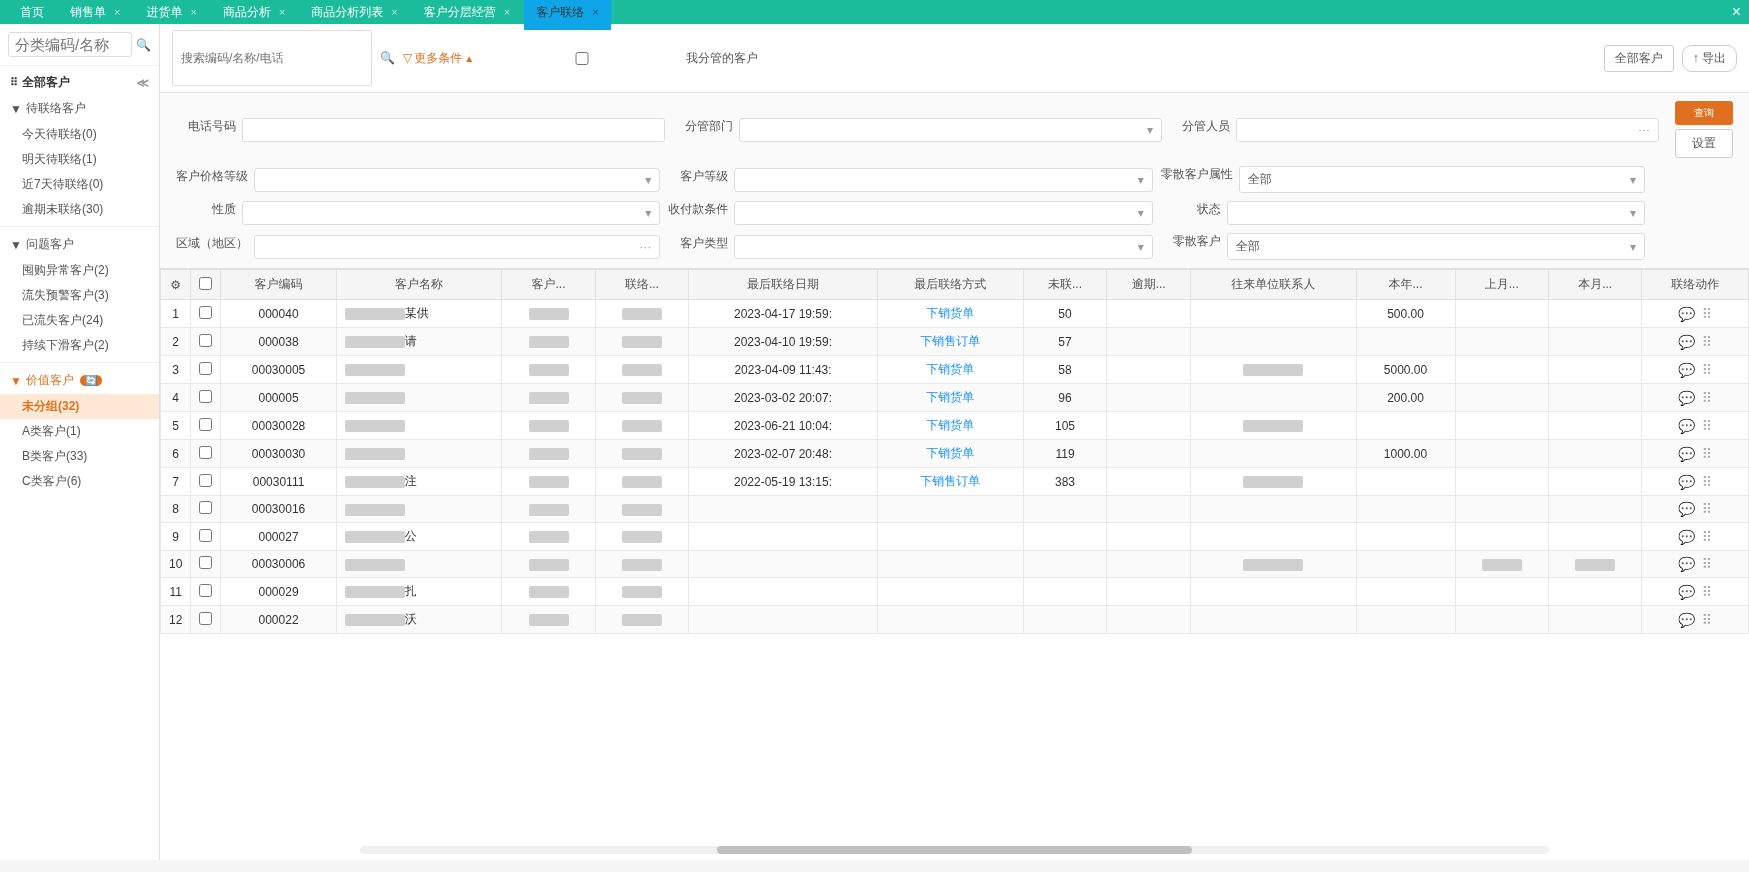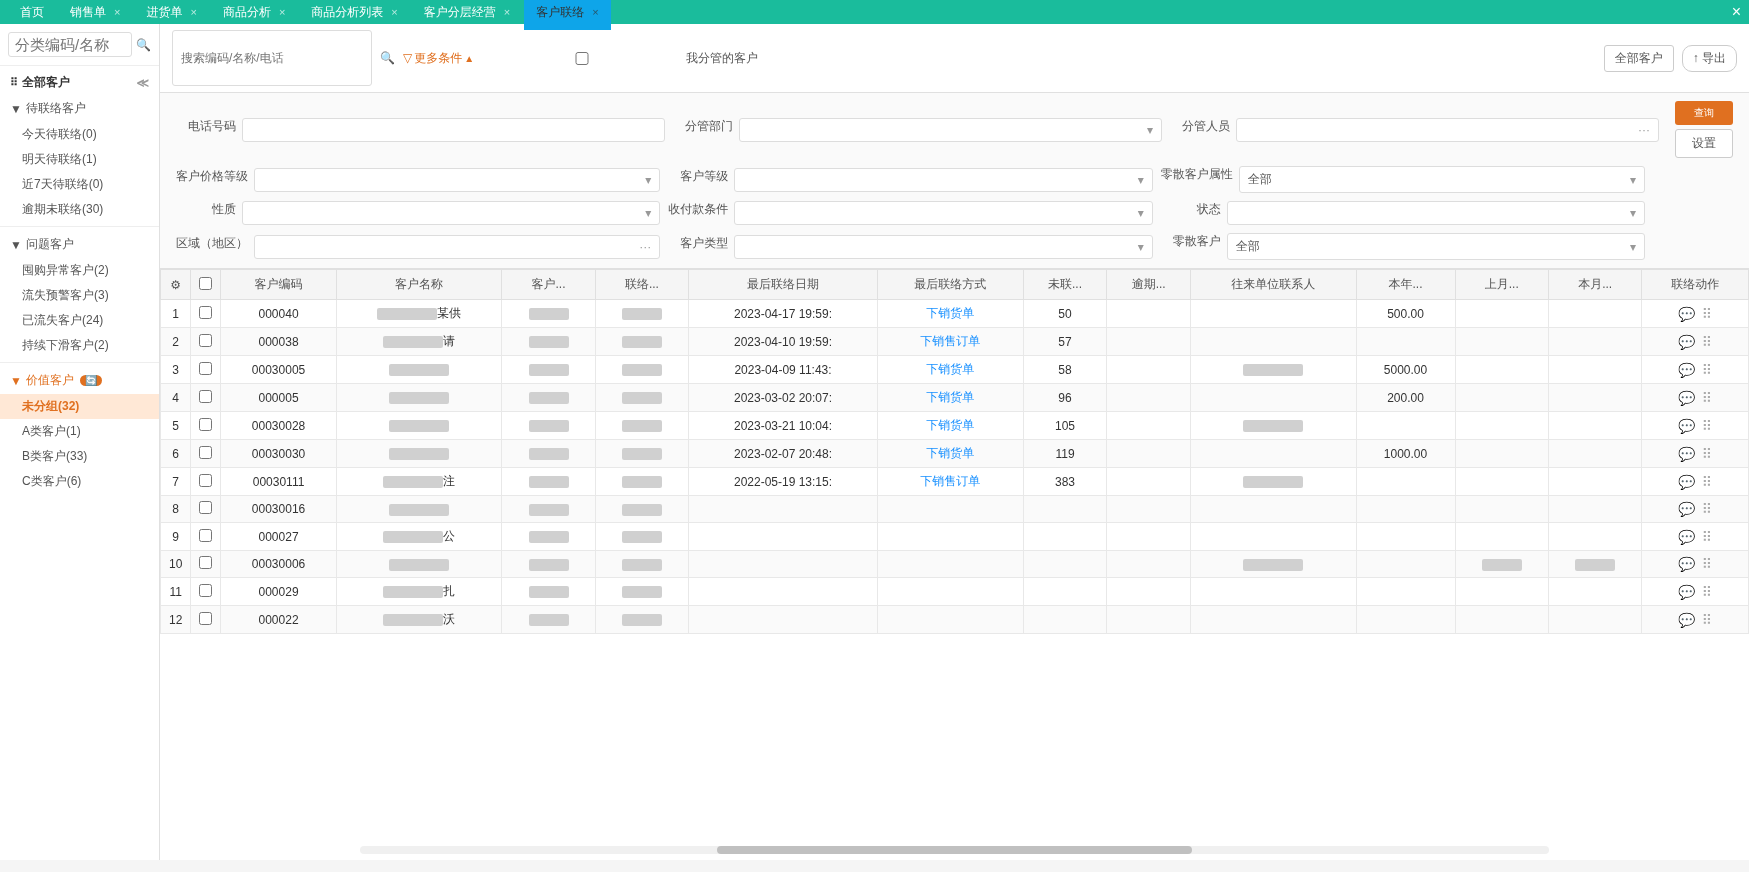--- a/index.html
+++ b/index.html
@@ -100,21 +100,21 @@
     table { width: 100%; border-collapse: collapse; font-size: 12px; }
     thead tr { background: #f5f5f5; }
     th {
       border: 1px solid #e0e0e0; padding: 6px 8px; text-align: center; white-space: nowrap;
       color: #555; font-weight: normal; position: sticky; top: 0; background: #f5f5f5; z-index: 2;
     }
     td {
       border: 1px solid #e8e8e8; padding: 5px 8px; color: #333; white-space: nowrap; text-align: center;
     }
     tr:nth-child(even) td { background: #fafafa; }
-    .td-left { text-align: center; }
+    .td-left { text-align: left; }
     .blurred {
       color: transparent; background: #d0d0d0; border-radius: 2px; display: inline-block;
       width: 60px; height: 12px; vertical-align: middle;
     }
     .blurred-sm { width: 40px; }
     .link-text { color: #1890ff; cursor: pointer; }
     .action-icons { display: flex; align-items: center; justify-content: center; gap: 6px; }
     .action-icon { color: #aaa; cursor: pointer; font-size: 14px; }
 
     
@@ -465,21 +465,21 @@
         </div>
       </td>
             </tr>
             <tr>
               <td class="checkbox-cell">5</td>
               <td class="checkbox-cell"><input type="checkbox" style=""></td>
               <td>00030028</td>
               <td class="td-left"><span class="blurred"></span></td>
               <td><span class="blurred blurred-sm"></span></td>
               <td><span class="blurred blurred-sm"></span></td>
-              <td>2023-03-21 10:04:</td>
+              <td>2023-06-21 10:04:</td>
               <td><span class="link-text">下销货单</span></td>
               <td>105</td>
               <td></td>
               <td><span class="blurred"></span></td>
               <td></td>
               <td></td>
               <td></td>
               <td>
         <div class="action-icons">
           <span class="action-icon">💬</span>

